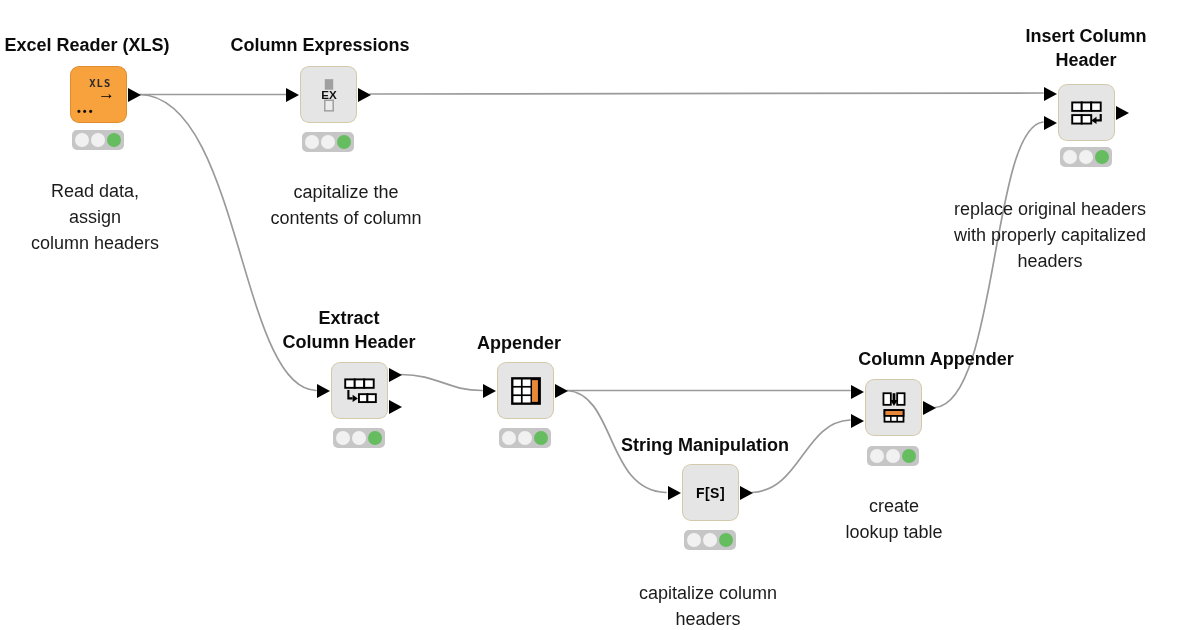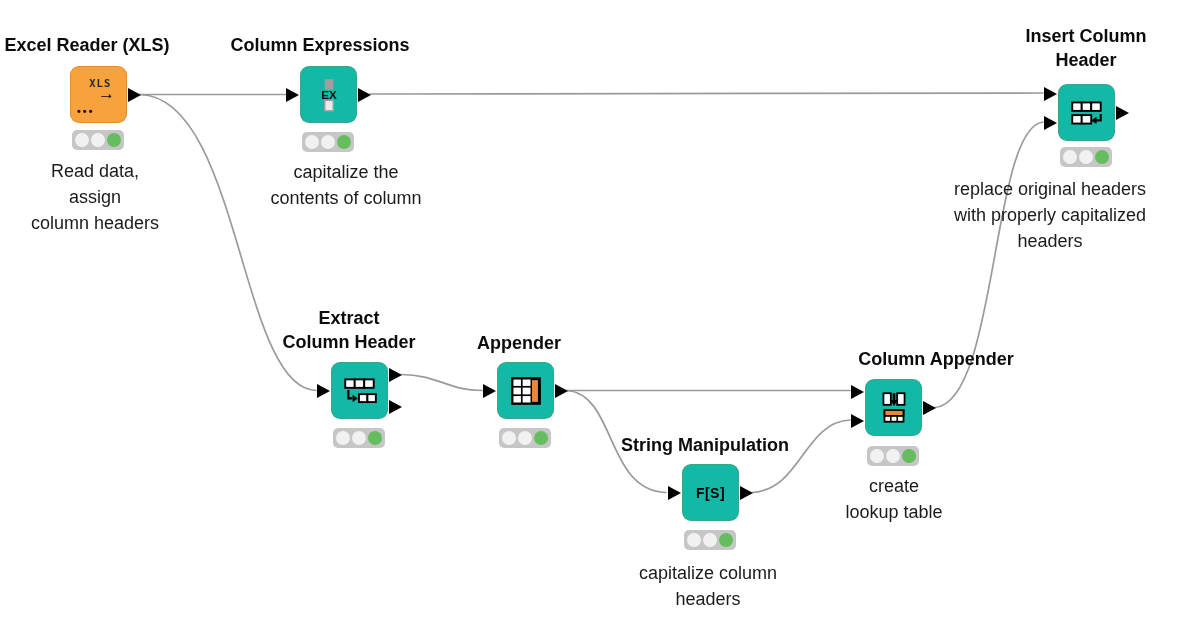--- a/index.html
+++ b/index.html
@@ -6,41 +6,41 @@
   body{width:1200px;height:630px;background:#ffffff;font-family:"Liberation Sans",sans-serif;}
   #canvas{position:relative;width:1200px;height:630px;overflow:hidden;background:#fff;}
 
   
   svg.wires{position:absolute;left:0;top:0;z-index:1;}
   svg.wires path{stroke:#9a9a9a;stroke-width:1.7;fill:none;stroke-linecap:round;}
 
   
   .node{position:absolute;width:57px;height:57px;border-radius:9px;z-index:2;
         display:flex;align-items:center;justify-content:center;box-sizing:border-box;}
-  .node.yellow{background:#14b8a6;border:1px solid rgba(160,120,0,0.25);}
+  .node.yellow{background:#e5e5e5;border:1px solid rgba(160,120,0,0.25);}
   .node.orange{background:#F7A23D;border:1px solid rgba(150,80,0,0.25);}
 
   
   .port{position:absolute;width:0;height:0;border-top:7px solid transparent;
         border-bottom:7px solid transparent;border-left:13px solid #000;}
   .port.in{left:-15px;}
   .port.out{right:-15px;}
   .port.center{top:50%;margin-top:-7px;}
 
   
   .light{position:absolute;width:52px;height:20px;background:#C6C6C6;border-radius:5px;
          z-index:2;display:flex;align-items:center;gap:2px;padding-left:3px;box-sizing:border-box;}
   .bulb{width:14px;height:14px;border-radius:50%;background:#F1F1F1;}
   .bulb.on{background:#65BD5F;}
 
   
   .title{position:absolute;transform:translateX(-50%);width:max-content;text-align:center;
          font-size:18px;font-weight:700;color:#0c0c0c;line-height:24px;white-space:pre-line;z-index:2;}
   .comment{position:absolute;transform:translateX(-50%);width:max-content;text-align:center;
-         font-size:18px;font-weight:400;color:#1b1b1b;line-height:26px;white-space:pre-line;z-index:2;}
+         font-size:18px;font-weight:400;color:#1b1b1b;line-height:26px;white-space:pre-line;z-index:2;margin-top:20px;}
 
   
   .ic-xls{position:absolute;inset:0;}
   .xls-label{position:absolute;top:10px;left:50%;transform:translateX(-42%);
              font-family:"DejaVu Sans Mono",monospace;font-size:10.5px;font-weight:700;
              letter-spacing:1px;color:#2a2a2a;}
   .xls-arrow{position:absolute;top:17px;left:27px;font-size:17px;font-weight:700;color:#000;}
   .xls-dots{position:absolute;bottom:5px;left:6px;font-size:11px;font-weight:700;
             letter-spacing:2px;color:#111;}
   

